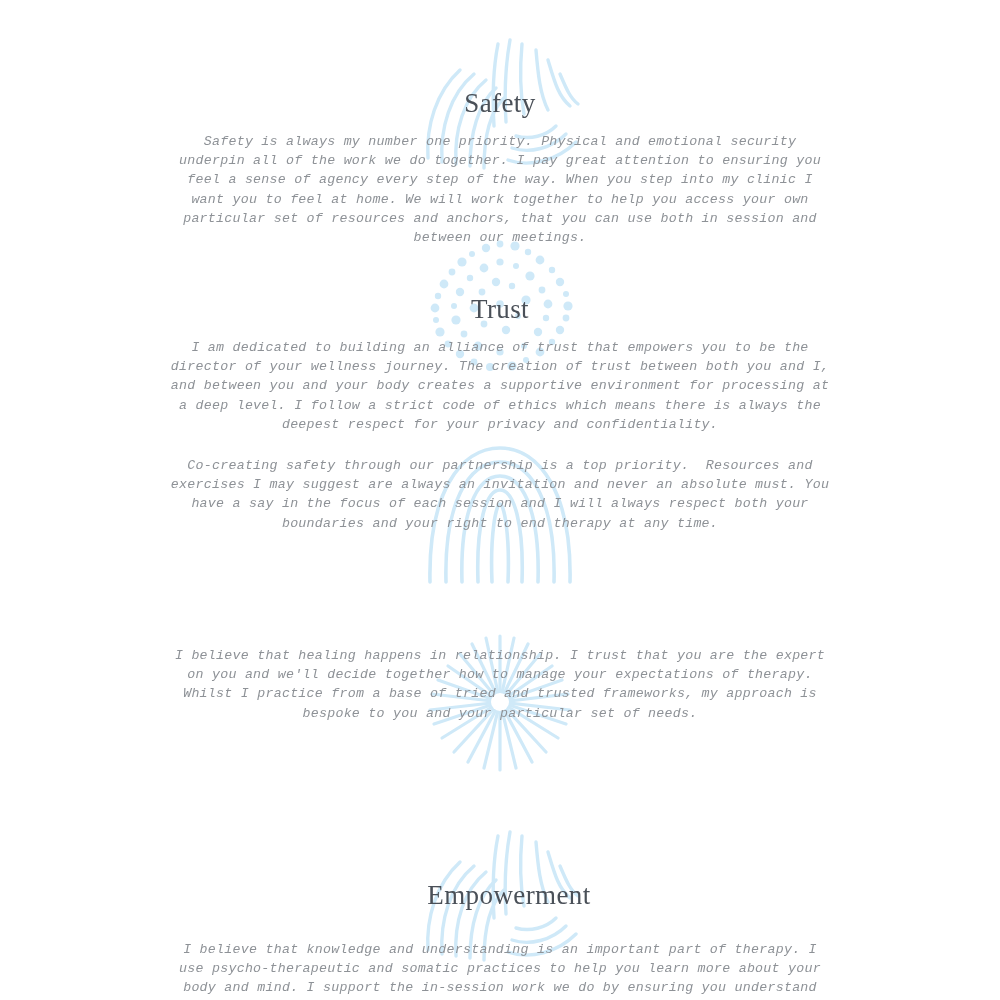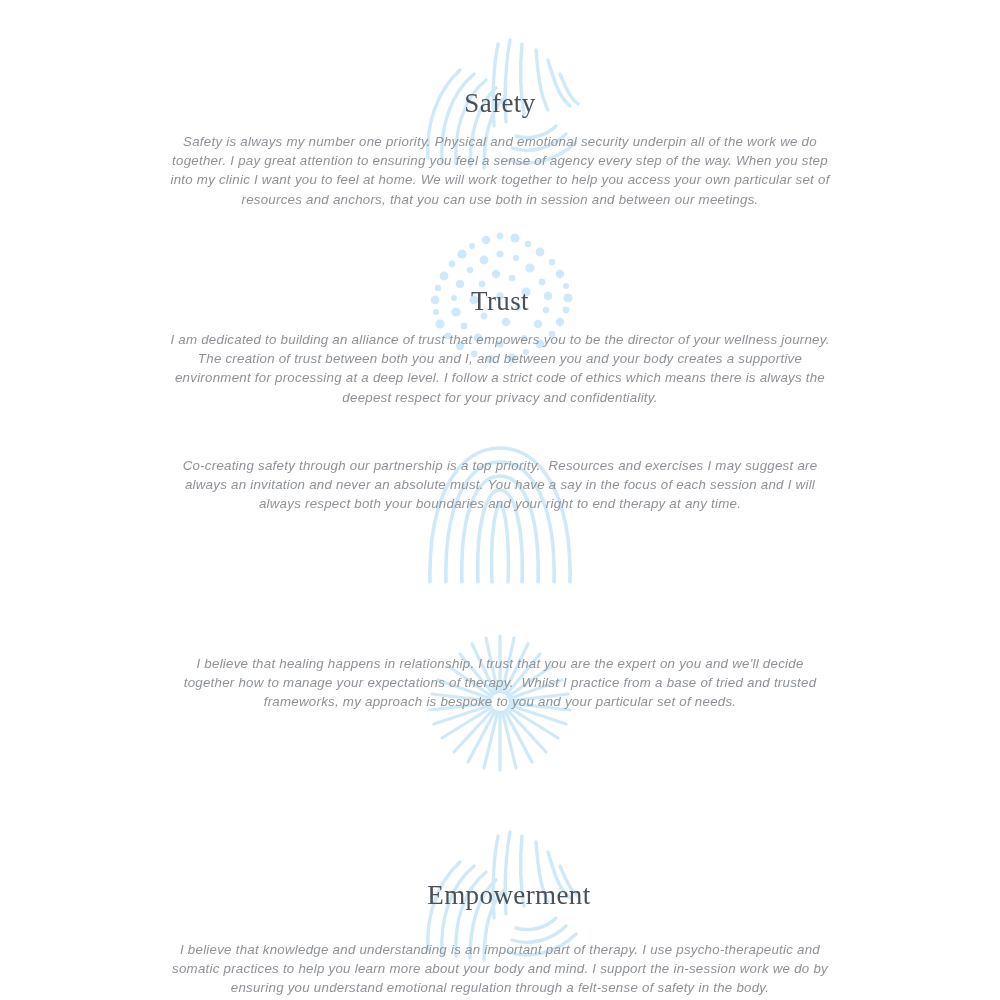--- a/index.html
+++ b/index.html
@@ -58,50 +58,50 @@
     line-height: 30px;
     letter-spacing: 0.4px;
     color: #4a5058;
   }
 
   .body-text {
     position: relative;
     z-index: 2;
     margin: 0 auto;
     width: 660px;
-    font-family: Liberation Sans, sans-serif;
+    font-family: Liberation Mono, monospace;
     font-style: italic;
     font-size: 13.3px;
     line-height: 19.2px;
     letter-spacing: 0.25px;
     color: #8e9297;
     text-align: center;
     white-space: pre-wrap;
   }
 
   
   #sec-safety        { top: 30px; }
   #sec-safety .motif { top: 0px; }
   #sec-safety .heading { margin-top: 58px; }
   #sec-safety .body-text { margin-top: 14px; }
 
-  #sec-trust        { top: 228px; }
+  #sec-trust        { top: 236px; }
   #sec-trust .motif { top: 0px; }
   #sec-trust .heading { margin-top: 58px; }
   #sec-trust .body-text { margin-top: 14px; }
 
   #sec-choice        { top: 442px; }
   #sec-choice .motif { top: 0px; }
   #sec-choice .heading { margin-top: 58px; }
   #sec-choice .body-text { margin-top: 14px; }
 
   #sec-collaboration        { top: 632px; }
   #sec-collaboration .motif { top: 0px; }
   #sec-collaboration .heading { margin-top: 58px; }
-  #sec-collaboration .body-text { margin-top: 22px; text-align: center; }
+  #sec-collaboration .body-text { margin-top: 14px; text-align: center; }
 
   #sec-empowerment        { top: 822px; }
   #sec-empowerment .motif { top: 0px; }
   #sec-empowerment .heading { margin-top: 58px; padding-left: 18px; }
   #sec-empowerment .body-text { margin-top: 30px; }
 </style>
 </head>
 <body>
 
 <div id="page">

